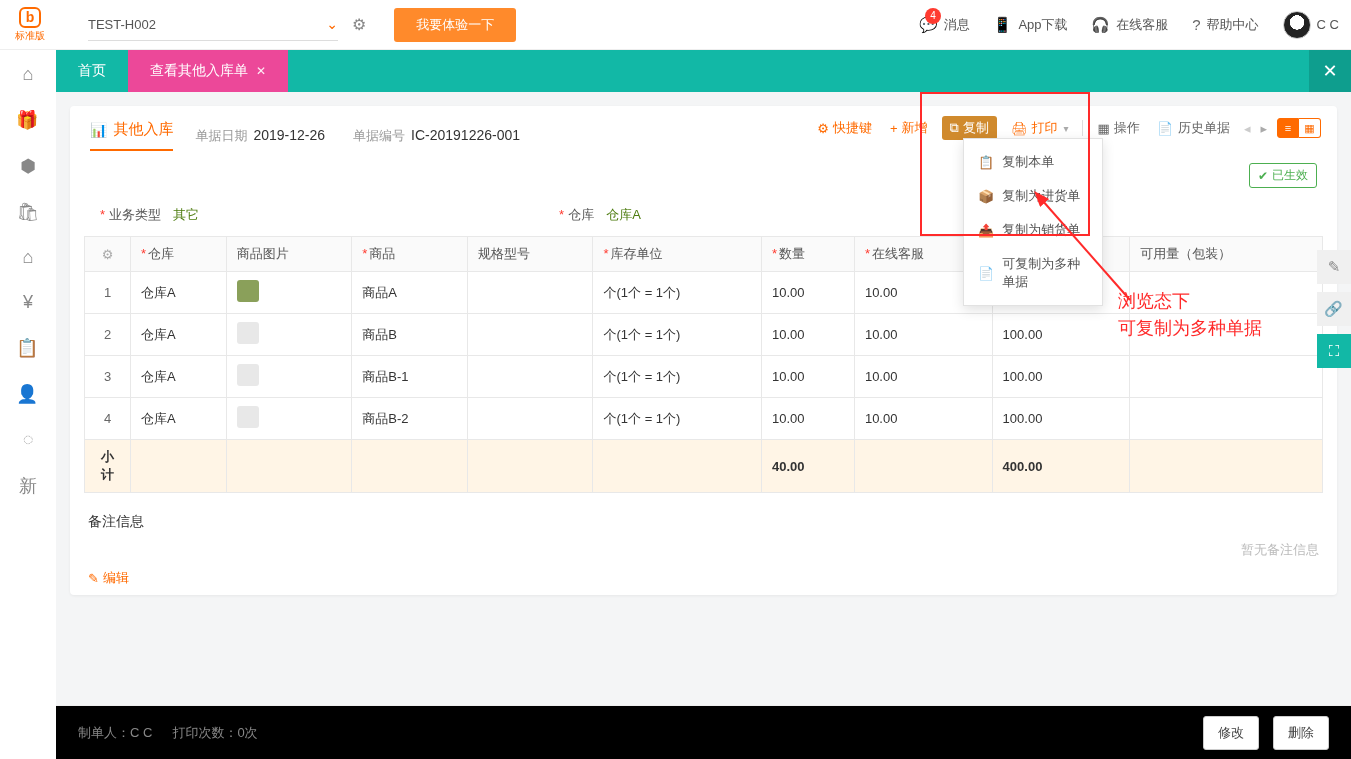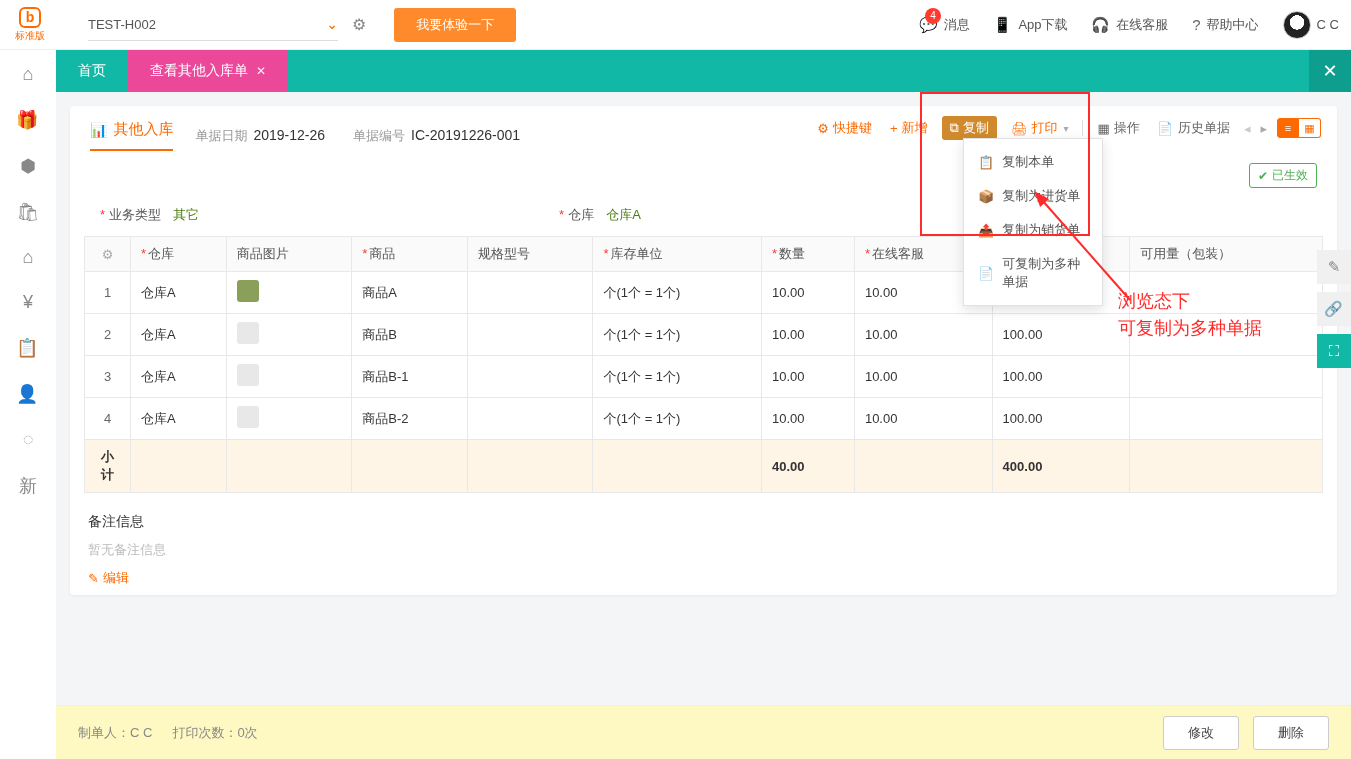--- a/index.html
+++ b/index.html
@@ -70,43 +70,43 @@
 .gear-col { width:46px; text-align:center; color:#aaa;}
 .img-chip { width:22px;height:22px;border-radius:3px;display:inline-block;}
 .img-chip.g{background:#8aa05a;}
 .img-chip.w{background:#e8e8e8;}
 tr.subtotal td { background:#fff5e6; font-weight:bold; color:#333;}
 tr.subtotal td:first-child{text-align:center;}
 
 
 .remarks { padding: 10px 18px 8px; }
 .remarks h4 { font-size:14px; font-weight:normal; color:#333; margin-bottom:10px;}
-.remarks .empty { color:#bbb; font-size:13px; margin-bottom:10px;}
+.remarks .empty { color:#bbb; font-size:13px; margin-bottom:10px;text-align:right;}
 .remarks .edit { color:#ff6a00; font-size:13px; display:flex;align-items:center;gap:4px;cursor:pointer;}
 
 
 .dropdown { position:absolute; top:32px; right:234px; width:140px; background:#fff; border:1px solid #e2e2e2; box-shadow:0 4px 12px rgba(0,0,0,.12); padding:6px 0; z-index:50;}
 .dropdown .dd-item { padding:8px 14px; font-size:13px; color:#555; display:flex;align-items:center;gap:8px;cursor:pointer;}
 .dropdown .dd-item .ic{color:#ff8a2b;font-size:13px;}
 
 
 .anno-box { position:absolute; border:2px solid #ff2a2a; top:92px; left:920px; width:170px; height:144px; pointer-events:none; z-index:60;}
 .anno-text { position:absolute; left:1118px; top:288px; color:#ff2a2a; font-size:18px; line-height:1.5; z-index:60; pointer-events:none;}
 .anno-arrow { position:absolute; z-index:60; pointer-events:none;}
 
 
 .rightstrip { position:absolute; right:0; top:250px; width:34px; display:flex;flex-direction:column;gap:8px;}
 .rightstrip .rs { width:34px;height:34px;background:#f0f0f0;color:#888;display:flex;align-items:center;justify-content:center;font-size:15px;cursor:pointer;}
 .rightstrip .rs.teal{background:#12b8a6;color:#fff;}
 
 
-.footer { position:absolute; left:56px; right:0; bottom:0; height:54px; background:#fef9c3; border-top:1px solid #eee; display:flex;align-items:center;padding:0 22px;}
+.footer { position:absolute; left:56px; right:0; bottom:0; height:54px; background:#000000; border-top:1px solid #eee; display:flex;align-items:center;padding:0 22px;}
 .footer .info { color:#888; font-size:13px; display:flex; gap:20px;}
 .footer .actions { margin-left:auto; display:flex; gap:14px;}
-.footer button { height:34px; padding:0 24px; background:#fff;border:1px solid #ccc;border-radius:3px;cursor:pointer;font-size:13px;color:#444;}
+.footer button { height:34px; padding:0 14px; background:#fff;border:1px solid #ccc;border-radius:3px;cursor:pointer;font-size:13px;color:#444;}
 </style>
 </head>
 <body>
 
 <div class="topbar">
   <div class="logo">
     <div class="logo-icon">b</div>
     <div class="logo-text">标准版</div>
   </div>
   <div class="org-select">

